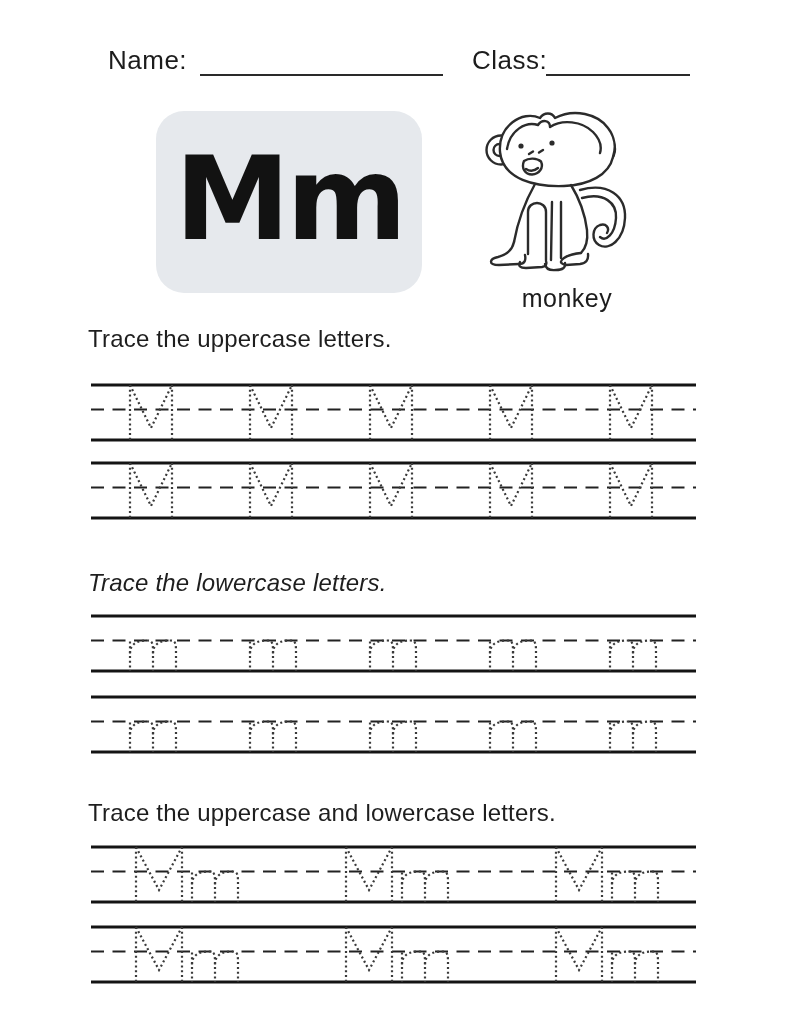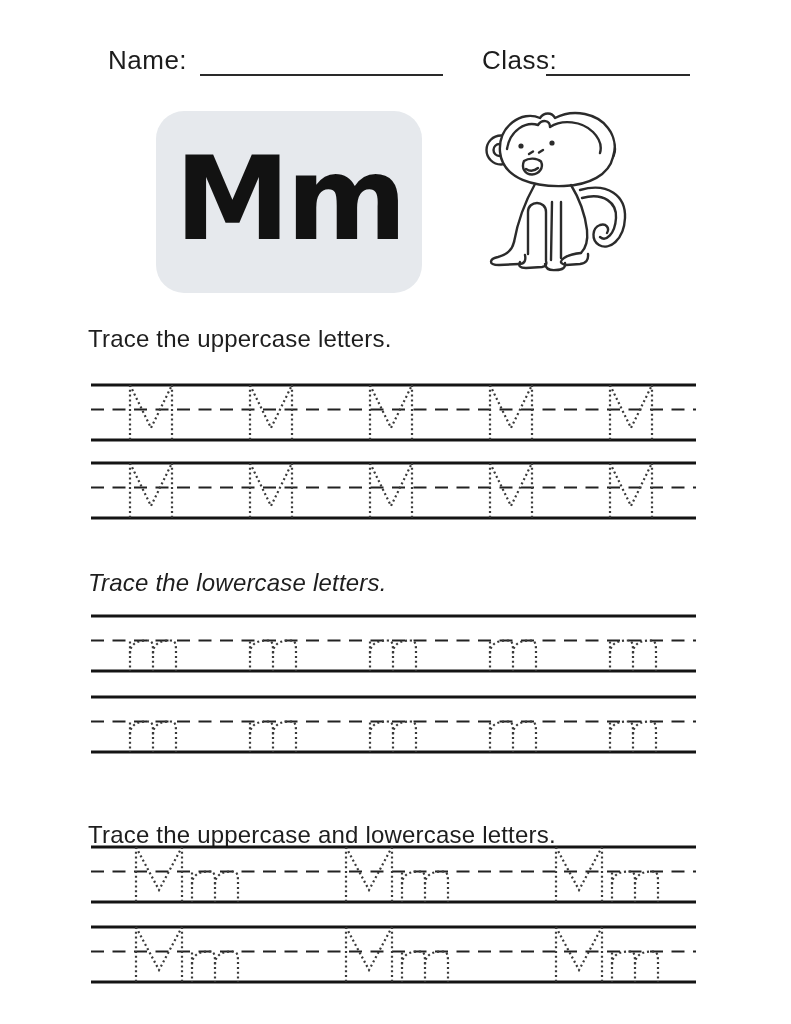--- a/index.html
+++ b/index.html
@@ -35,21 +35,21 @@
   .trace-row{position:absolute;left:90px;width:607px;height:62px;}
 </style>
 </head>
 <body>
 
 <div class="page">
 
   <div class="abs hdr-label" style="left:108px;top:45px;">Name:</div>
   <div class="abs write-line" style="left:200px;top:74px;width:243px;"></div>
 
-  <div class="abs hdr-label" style="left:482px;top:45px;text-align:right;">Class:</div>
+  <div class="abs hdr-label" style="left:472px;top:45px;text-align:right;">Class:</div>
   <div class="abs write-line" style="left:546px;top:74px;width:144px;"></div>
 
   <div class="abs letter-card">
     <div class="letter-card-text">Mm</div>
   </div>
 
   <div class="abs mascot-wrap">
     <svg width="190" height="178" viewBox="0 0 190 178" fill="none" stroke="#2b2b2b" stroke-width="2.4" stroke-linecap="round" stroke-linejoin="round">
 
       <path d="M 108,86 C 136,78 154,92 153,114 C 152,136 137,147 127,141 C 119,136 120,124 128,121 C 134,119 138,124 135,129"></path>
@@ -81,20 +81,21 @@
       <path d="M 56,150 L 56,108 C 56,96 74,96 74,108 L 74,156"></path>
       <path d="M 48,158 Q 45,164 54,164 L 70,163 Q 76,162 74,157"></path>
 
       <path d="M 80,98 L 79,156"></path>
       <path d="M 89,98 L 89,154"></path>
       <path d="M 73,160 Q 74,167 84,166 Q 94,166 93,159"></path>
 
       <path d="M 109,149 Q 98,150 92,154 Q 85,159 94,161 L 108,160 Q 117,159 116,150"></path>
     </svg>
   </div>
+  <div class="mascot-label">monkey</div>
 
   <div class="abs section-heading" style="left:88px;top:325px;">Trace the uppercase letters.</div>
   <svg class="trace-row" style="top:382px;" viewBox="0 0 607 62" width="607" height="62">
       <line x1="1" y1="3" x2="606" y2="3" stroke="#141414" stroke-width="3"></line>
       <line x1="1" y1="27.5" x2="606" y2="27.5" stroke="#222222" stroke-width="2.2" stroke-dasharray="13 8.5"></line>
       <line x1="1" y1="58" x2="606" y2="58" stroke="#141414" stroke-width="3"></line>
       <path d="M 40,3 L 40,58" fill="none" stroke="#3a3a3a" stroke-width="2.2" stroke-dasharray="2 2.8" stroke-linecap="butt"></path>
       <path d="M 40,3 L 61,46 L 82,3" fill="none" stroke="#3a3a3a" stroke-width="2.2" stroke-dasharray="2 2.8" stroke-linecap="butt"></path>
       <path d="M 82,3 L 82,58" fill="none" stroke="#3a3a3a" stroke-width="2.2" stroke-dasharray="2 2.8" stroke-linecap="butt"></path>
       <path d="M 160,3 L 160,58" fill="none" stroke="#3a3a3a" stroke-width="2.2" stroke-dasharray="2 2.8" stroke-linecap="butt"></path>
@@ -166,21 +167,21 @@
       <path d="M 280,40.5 C 280,29 290.35,27.5 297.25,27.5 C 303,27.5 303,31.5 303,40.5 L 303,58" fill="none" stroke="#3a3a3a" stroke-width="2.2" stroke-dasharray="2 2.8" stroke-linecap="butt"></path>
       <path d="M 303,40.5 C 303,29 313.35,27.5 320.25,27.5 C 326,27.5 326,31.5 326,40.5 L 326,58" fill="none" stroke="#3a3a3a" stroke-width="2.2" stroke-dasharray="2 2.8" stroke-linecap="butt"></path>
       <path d="M 400,28.5 L 400,58" fill="none" stroke="#3a3a3a" stroke-width="2.2" stroke-dasharray="2 2.8" stroke-linecap="butt"></path>
       <path d="M 400,40.5 C 400,29 410.35,27.5 417.25,27.5 C 423,27.5 423,31.5 423,40.5 L 423,58" fill="none" stroke="#3a3a3a" stroke-width="2.2" stroke-dasharray="2 2.8" stroke-linecap="butt"></path>
       <path d="M 423,40.5 C 423,29 433.35,27.5 440.25,27.5 C 446,27.5 446,31.5 446,40.5 L 446,58" fill="none" stroke="#3a3a3a" stroke-width="2.2" stroke-dasharray="2 2.8" stroke-linecap="butt"></path>
       <path d="M 520,28.5 L 520,58" fill="none" stroke="#3a3a3a" stroke-width="2.2" stroke-dasharray="2 2.8" stroke-linecap="butt"></path>
       <path d="M 520,40.5 C 520,29 530.35,27.5 537.25,27.5 C 543,27.5 543,31.5 543,40.5 L 543,58" fill="none" stroke="#3a3a3a" stroke-width="2.2" stroke-dasharray="2 2.8" stroke-linecap="butt"></path>
       <path d="M 543,40.5 C 543,29 553.35,27.5 560.25,27.5 C 566,27.5 566,31.5 566,40.5 L 566,58" fill="none" stroke="#3a3a3a" stroke-width="2.2" stroke-dasharray="2 2.8" stroke-linecap="butt"></path>
     </svg>
 
-  <div class="abs section-heading" style="left:88px;top:799px;margin-top:22px;">Trace the uppercase and lowercase letters.</div>
+  <div class="abs section-heading" style="left:88px;top:799px;">Trace the uppercase and lowercase letters.</div>
   <svg class="trace-row" style="top:844px;" viewBox="0 0 607 62" width="607" height="62">
       <line x1="1" y1="3" x2="606" y2="3" stroke="#141414" stroke-width="3"></line>
       <line x1="1" y1="27.5" x2="606" y2="27.5" stroke="#222222" stroke-width="2.2" stroke-dasharray="13 8.5"></line>
       <line x1="1" y1="58" x2="606" y2="58" stroke="#141414" stroke-width="3"></line>
       <path d="M 46,3 L 46,58" fill="none" stroke="#3a3a3a" stroke-width="2.2" stroke-dasharray="2 2.8" stroke-linecap="butt"></path>
       <path d="M 46,3 L 69,46 L 92,3" fill="none" stroke="#3a3a3a" stroke-width="2.2" stroke-dasharray="2 2.8" stroke-linecap="butt"></path>
       <path d="M 92,3 L 92,58" fill="none" stroke="#3a3a3a" stroke-width="2.2" stroke-dasharray="2 2.8" stroke-linecap="butt"></path>
       <path d="M 102,28.5 L 102,58" fill="none" stroke="#3a3a3a" stroke-width="2.2" stroke-dasharray="2 2.8" stroke-linecap="butt"></path>
       <path d="M 102,40.5 C 102,29 112.35,27.5 119.25,27.5 C 125,27.5 125,31.5 125,40.5 L 125,58" fill="none" stroke="#3a3a3a" stroke-width="2.2" stroke-dasharray="2 2.8" stroke-linecap="butt"></path>
       <path d="M 125,40.5 C 125,29 135.35,27.5 142.25,27.5 C 148,27.5 148,31.5 148,40.5 L 148,58" fill="none" stroke="#3a3a3a" stroke-width="2.2" stroke-dasharray="2 2.8" stroke-linecap="butt"></path>

